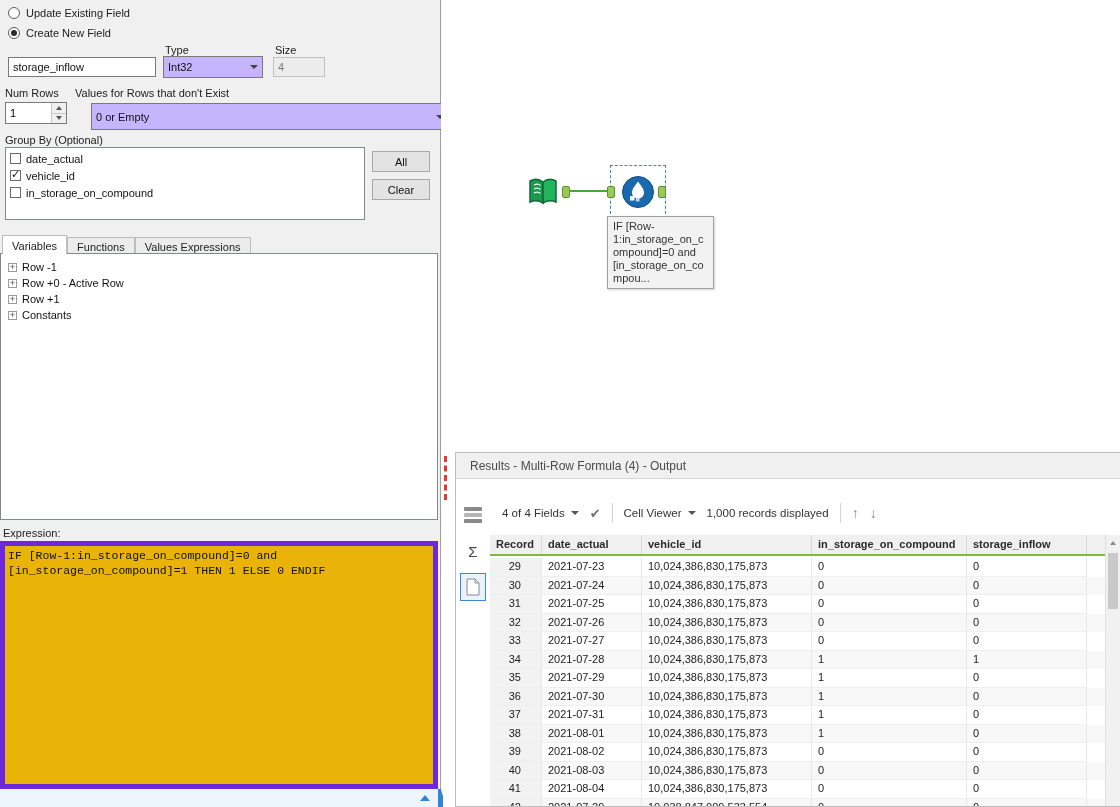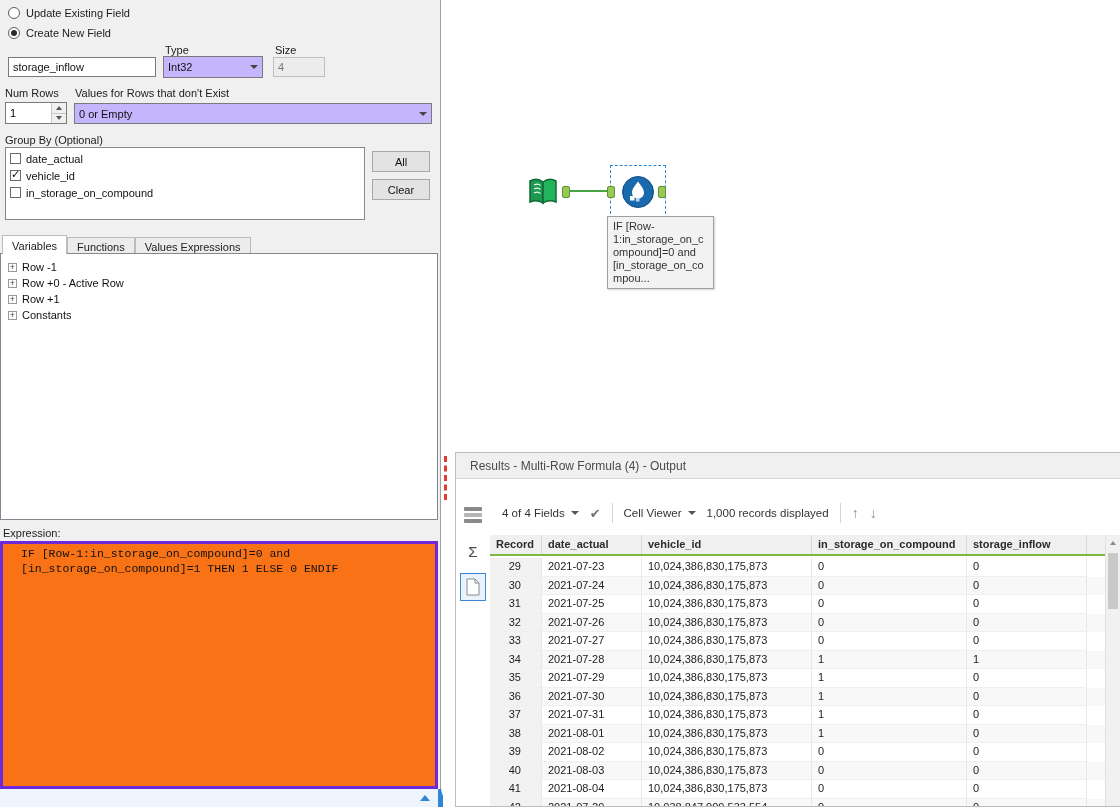--- a/index.html
+++ b/index.html
@@ -45,23 +45,23 @@
   .tab { font-size:11px; color:#222; padding:3px 9px 2px; background:#ececec;
     border:1px solid #bcbcbc; border-bottom:none; height:17px; white-space:nowrap;}
   .tab.active { background:#fff; height:19px; position:relative; z-index:3; padding-top:4px;}
   .treebox { position:absolute; left:0; top:253px; width:438px; height:267px;
     background:#fff; border:1px solid #828790; padding:5px 2px; z-index:1;}
   .tree-item { display:flex; align-items:center; gap:5px; font-size:11px; color:#111;
     height:16px; padding-left:5px; }
   .expander { width:9px; height:9px; border:1px solid #9a9a9a; background:#fff;
     font-size:9px; line-height:7px; text-align:center; color:#444; flex:0 0 auto; }
   .expr-box { position:absolute; left:0; top:541px; width:438px; height:248px;
-    background:#f97316; border:3px solid #6d28d9;
+    background:#eab308; border:5px solid #6d28d9;
     font-family:"Liberation Mono","DejaVu Sans Mono",monospace;
-    font-size:11.5px; line-height:15px; color:#111; padding:2px 18px;
+    font-size:11.5px; line-height:15px; color:#111; padding:2px 3px;
     white-space:pre-wrap; overflow:hidden; }
   .config-bottom { position:absolute; left:0; top:789px; width:438px; height:18px;
     background:#eef4fb; display:flex; align-items:center; justify-content:flex-end; padding-right:8px; }
   .chev-up { width:0; height:0; border-left:5px solid transparent; border-right:5px solid transparent;
     border-bottom:6px solid #2e86d4; }
   .splitter-blue { position:absolute; left:438px; top:789px; width:5px; height:18px; background:#2e86d4; }
 
   
   .rightcol { position:absolute; left:441px; top:0; width:679px; height:807px; background:#fff;border-radius:20px; }
   .canvas { position:absolute; left:0; top:0; right:0; height:452px; background:#fff; }
@@ -147,21 +147,21 @@
     <div class="lbl abs" style="left:75px;top:87px">Values for Rows that don't Exist</div>
 
     <div class="spinner" style="left:5px;top:102px;width:62px;height:22px">
       <input class="spin-val" value="1" style="">
       <div class="spin-btns">
         <div class="spin-up"></div>
         <div class="spin-down"></div>
       </div>
     </div>
 
-    <div class="combo" style="left:74px;top:103px;width:358px;height:21px">
+    <div class="combo" style="left:91px;top:103px;width:358px;height:27px">
       <span>0 or Empty</span>
       <span class="chev"></span>
     </div>
 
     <div class="lbl abs" style="left:5px;top:134px">Group By (Optional)</div>
     <div class="listbox" style="left:5px;top:147px;width:360px;height:73px">
         <div class="gb-item">
           <span class="cb"></span>
           <span>date_actual</span>
         </div>

